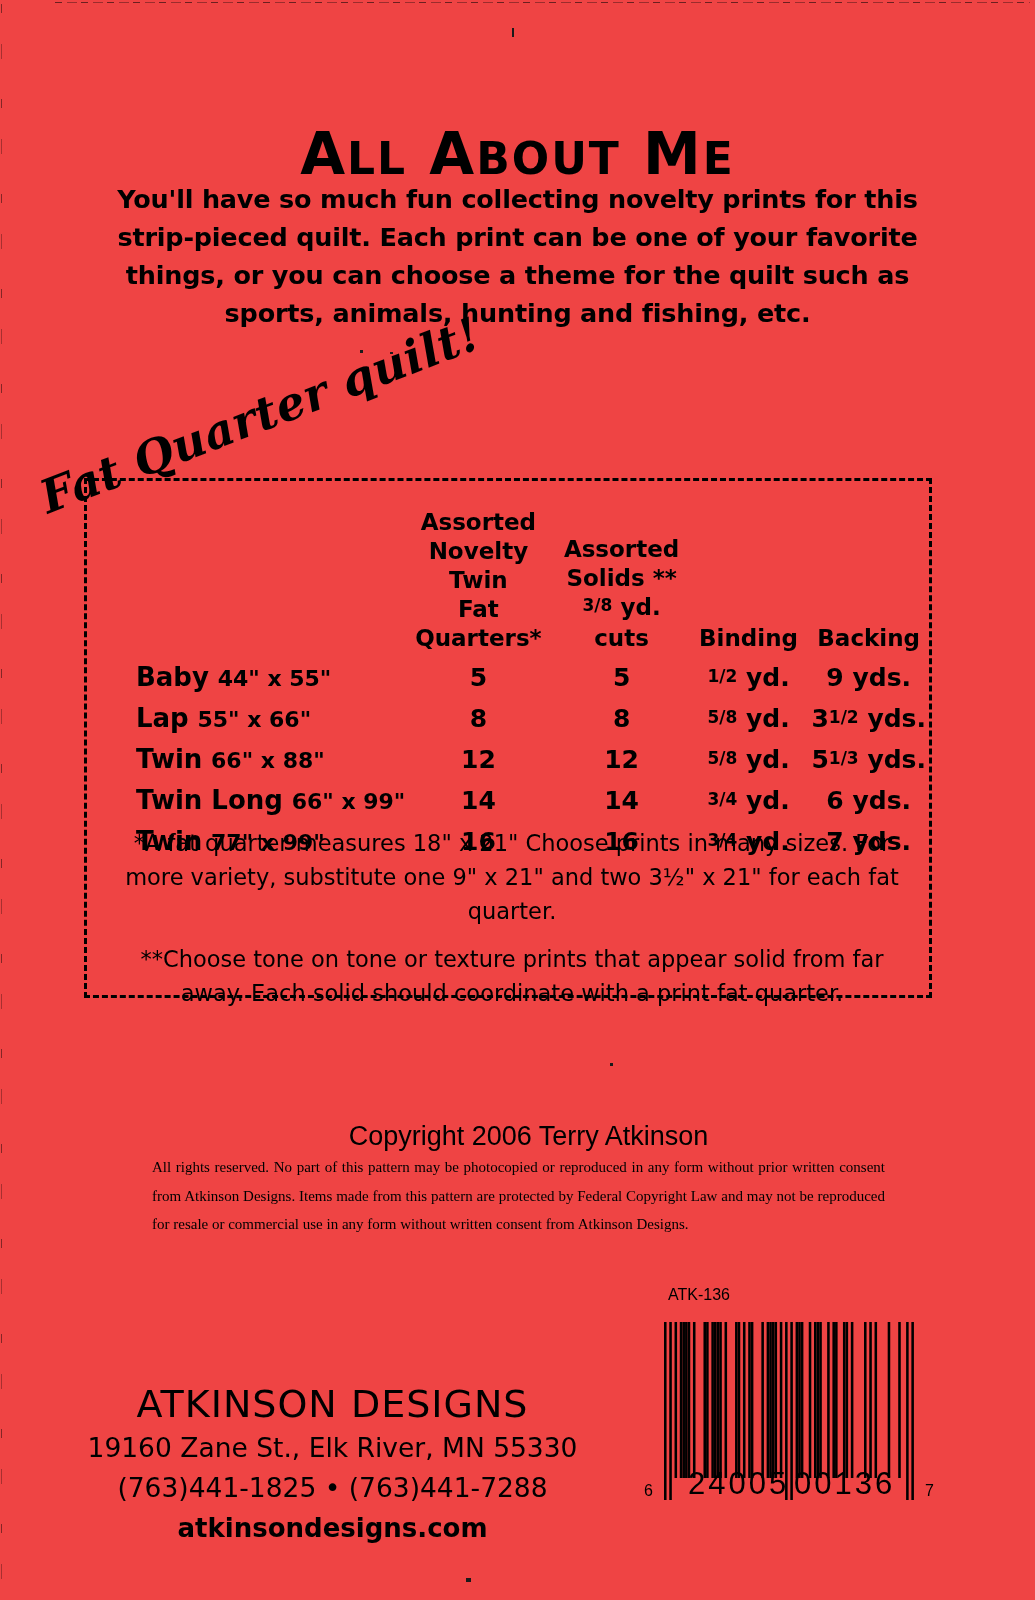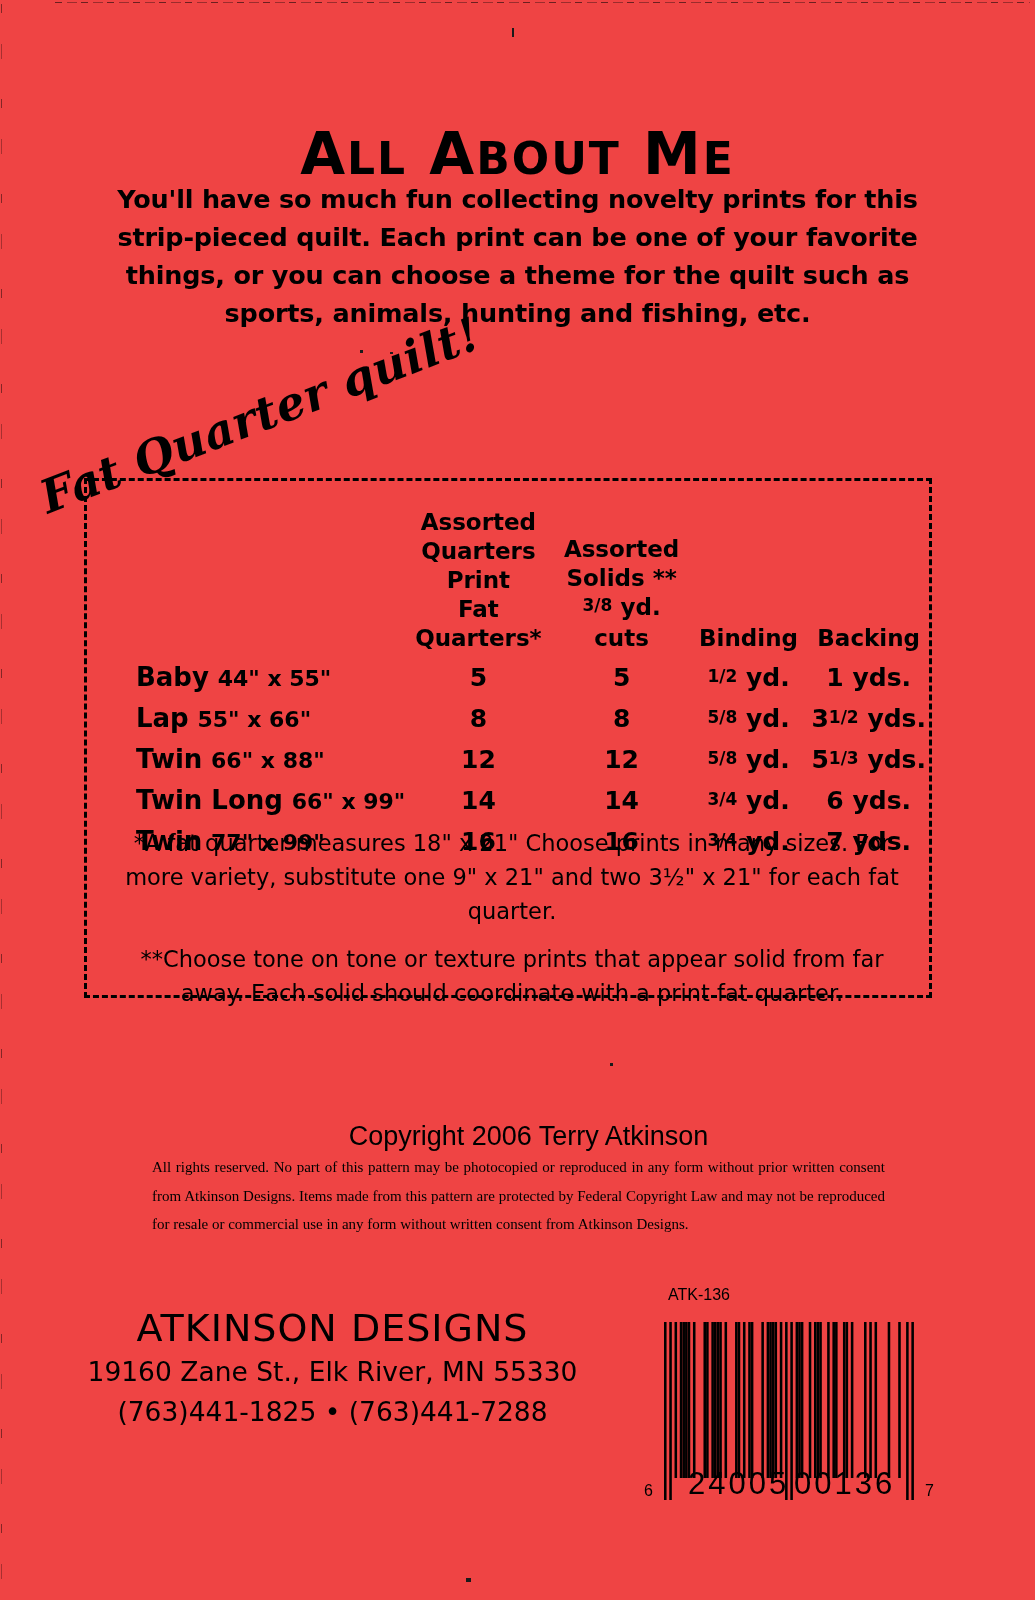--- a/index.html
+++ b/index.html
@@ -159,21 +159,21 @@
     width: 733px;
     font-family: Liberation Serif, serif;
     font-size: 15px;
     line-height: 28.5px;
     text-align: justify;
   }
 
   
   .company {
     position: absolute;
-    top: 1304px; left: 60px;
+    top: 1380px; left: 60px;
     width: 545px;
     text-align: center;
     font-family: "DejaVu Sans", sans-serif;
   }
   .company-name {
     font-size: 38px;
     letter-spacing: 1px;
     line-height: 48px;
     font-weight: 400;
   }
@@ -241,40 +241,40 @@
   <div class="req-box"></div>
 
   <div class="fq-flag">Fat Quarter quilt!</div>
 
   <table class="req-table">
     <thead>
       <tr>
         <th class="size-col"></th>
         <th class="c-fq">
           <div>Assorted</div>
-          <div>Quarters Print</div>
+          <div>Novelty Twin</div>
           <div>Fat Quarters*</div>
         </th>
         <th class="c-sol">
           <div>Assorted</div>
           <div>Solids **</div>
           <div><span class="frac">3</span><span class="frac">/</span><span class="frac den">8</span><span> yd. cuts</span></div>
         </th>
         <th class="c-bind">Binding</th>
         <th class="c-back">Backing</th>
       </tr>
     </thead>
     <tbody>
 
     <tr>
           <td class="size-cell"><span class="size-name">Baby</span> <span class="size-dims">44" x 55"</span></td>
           <td>5</td>
           <td>5</td>
           <td><span class="frac">1</span><span class="frac">/</span><span class="frac den">2</span><span> yd.</span></td>
-          <td><span>1 yds.</span></td>
+          <td><span>9 yds.</span></td>
         </tr>
         <tr>
           <td class="size-cell"><span class="size-name">Lap</span> <span class="size-dims">55" x 66"</span></td>
           <td>8</td>
           <td>8</td>
           <td><span class="frac">5</span><span class="frac">/</span><span class="frac den">8</span><span> yd.</span></td>
           <td><span>3</span><span class="frac">1</span><span class="frac">/</span><span class="frac den">2</span><span> yds.</span></td>
         </tr>
         <tr>
           <td class="size-cell"><span class="size-name">Twin</span> <span class="size-dims">66" x 88"</span></td>
@@ -305,20 +305,21 @@
     <p>**Choose tone on tone or texture prints that appear solid from far away. Each solid should coordinate with a print fat quarter.</p>
   </div>
 
   <div class="copyright-head">Copyright 2006 Terry Atkinson</div>
   <div class="copyright-body">All rights reserved. No part of this pattern may be photocopied or reproduced in any form without prior written consent from Atkinson Designs. Items made from this pattern are protected by Federal Copyright Law and may not be reproduced for resale or commercial use in any form without written consent from Atkinson Designs.</div>
 
   <div class="company">
     <div class="company-name">ATKINSON DESIGNS</div>
     <div class="company-addr">19160 Zane St.,  Elk River, MN 55330</div>
     <div class="company-addr">(763)441-1825 • (763)441-7288</div>
+    <div class="company-web">atkinsondesigns.com</div>
   </div>
 
   <div class="atk-code">ATK-136</div>
   <div class="barcode-wrap">
     <svg class="barcode-bars" viewBox="0 0 250 178" preserveAspectRatio="none">
         <rect x="0.000" y="0" width="2.553" height="178" fill="#000"></rect>
         <rect x="5.263" y="0" width="2.553" height="178" fill="#000"></rect>
         <rect x="10.526" y="0" width="2.553" height="156" fill="#000"></rect>
         <rect x="15.789" y="0" width="2.553" height="156" fill="#000"></rect>
         <rect x="18.421" y="0" width="2.553" height="156" fill="#000"></rect>

